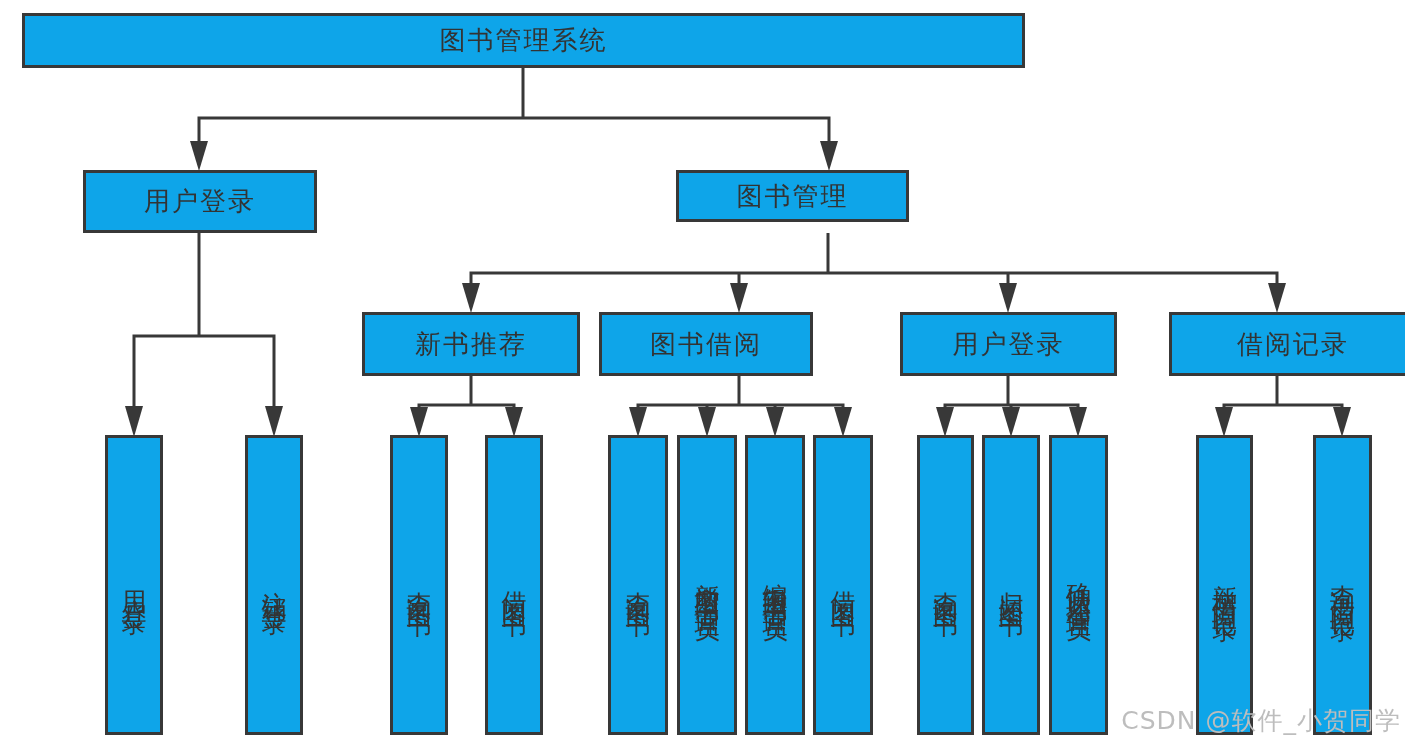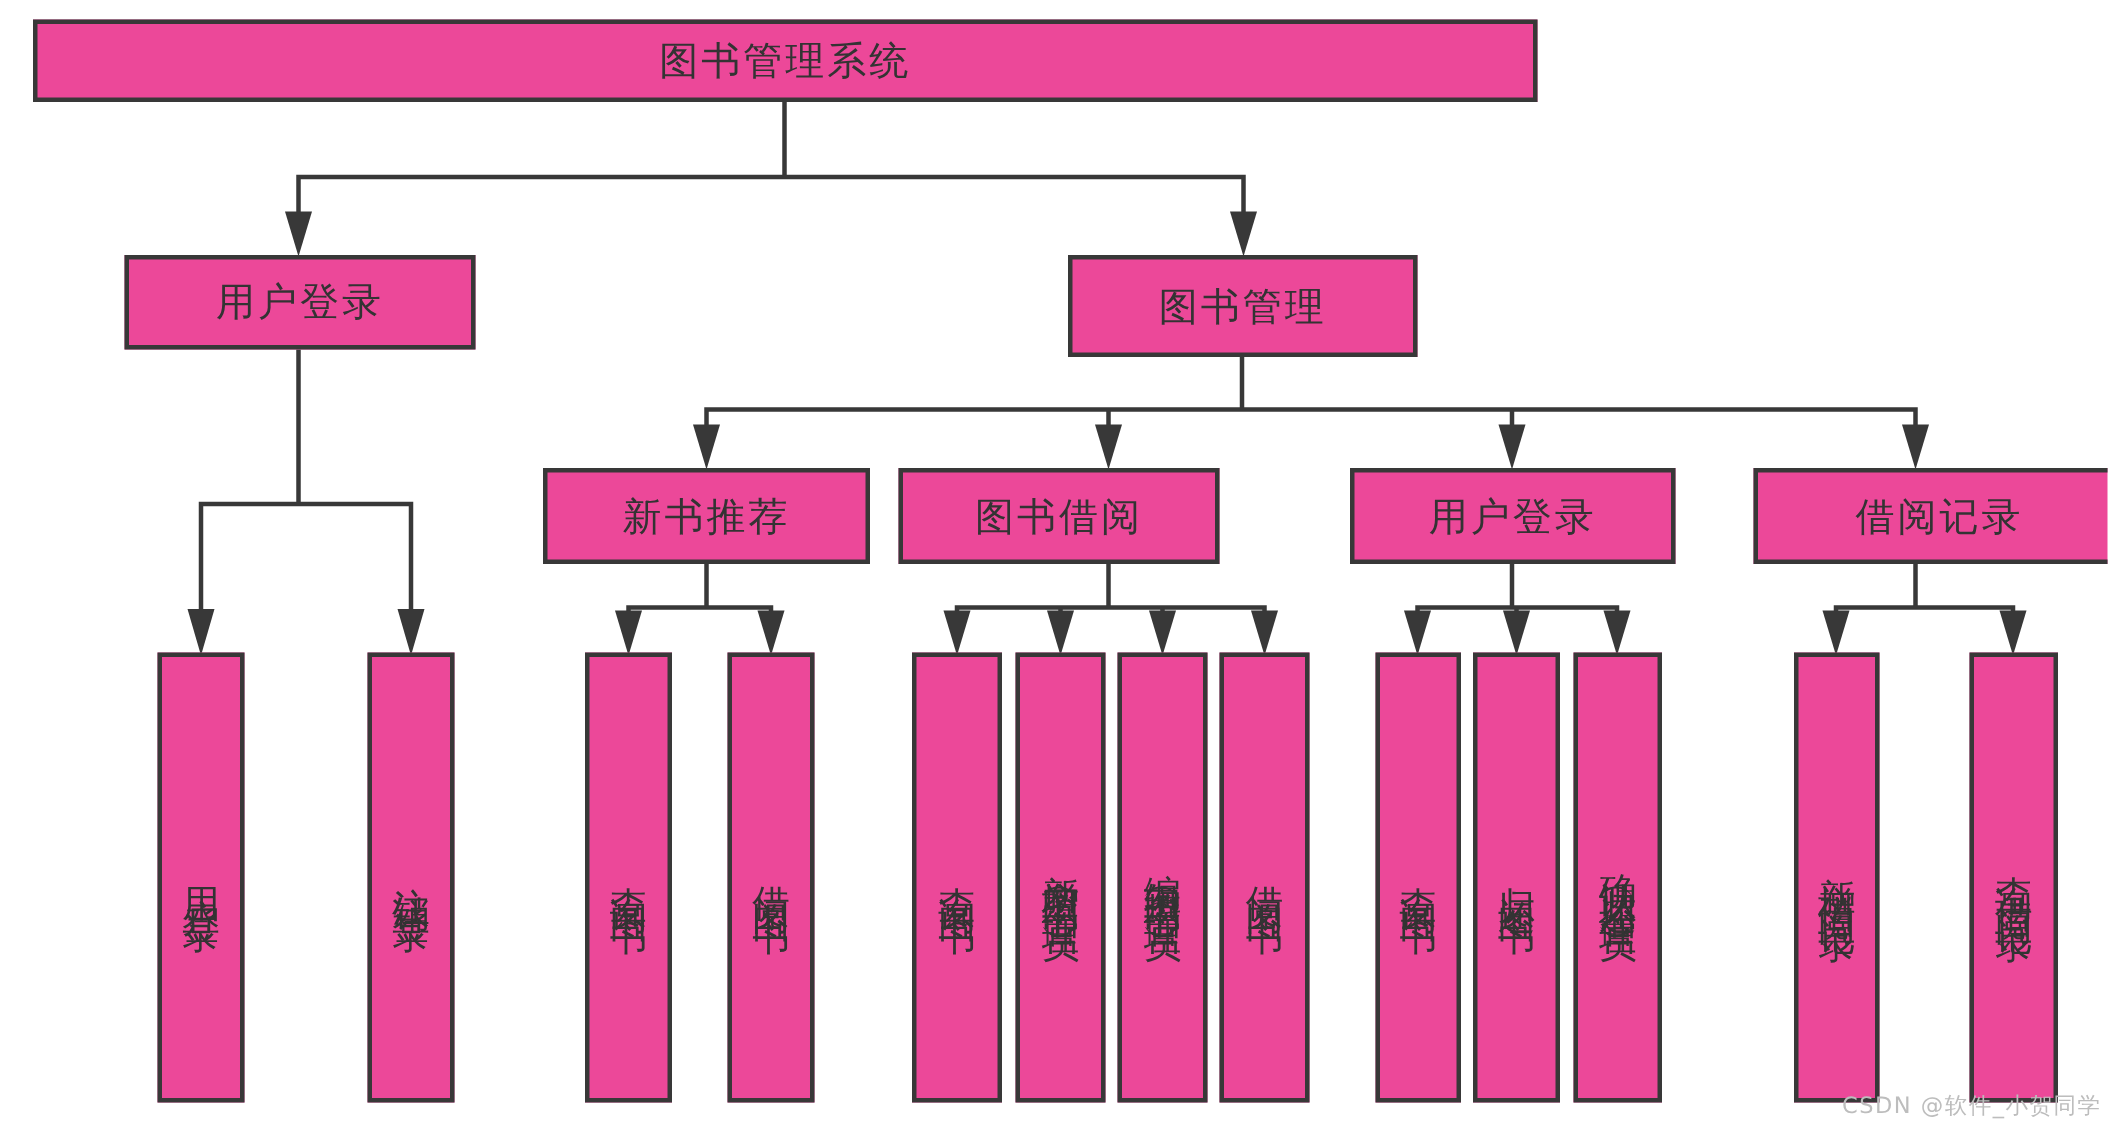--- a/index.html
+++ b/index.html
@@ -14,37 +14,37 @@
     background:var(--bg);
     font-family:"DejaVu Sans","Liberation Sans",sans-serif;
     overflow:hidden;
   }
   .canvas{position:relative;width:1405px;height:747px;background:var(--bg);}
   svg.connectors{position:absolute;left:0;top:0;z-index:1;pointer-events:none;}
   svg.connectors path{stroke:var(--line);stroke-width:3;fill:none;}
   svg.connectors polygon{fill:var(--line);stroke:none;}
   .box{
     position:absolute;z-index:2;box-sizing:border-box;
-    border:3px solid var(--line);background:#ec4899;
+    border:3px solid var(--line);background:#0ea5e9;
     display:flex;align-items:center;justify-content:center;
     color:var(--text);
   }
   .box.h .lbl{font-size:26px;letter-spacing:2px;white-space:nowrap;}
   .box.root .lbl{font-size:26px;}
   .box.v .lbl{
     writing-mode:vertical-rl;
     text-orientation:mixed;
     font-size:25px;
     letter-spacing:7px;
     line-height:1;
   }
   .box.v .lbl.tight{letter-spacing:5px;}
   .watermark{
-    position:absolute;right:4px;bottom:0;z-index:5;
-    font-size:15px;color:var(--wm);letter-spacing:1px;white-space:nowrap;
+    position:absolute;right:4px;bottom:10px;z-index:5;
+    font-size:25px;color:var(--wm);letter-spacing:1px;white-space:nowrap;
   }
 </style>
 </head>
 <body>
 
 <div class="canvas">
 
   <svg class="connectors" width="1405" height="747" viewBox="0 0 1405 747">
 
     <g>
@@ -95,21 +95,21 @@
     </g>
   </svg>
 
   <div class="box h root" style="left:22px;top:13px;width:1003px;height:55px">
     <span class="lbl">图书管理系统</span>
   </div>
 
   <div class="box h" style="left:83px;top:170px;width:234px;height:63px">
     <span class="lbl">用户登录</span>
   </div>
-  <div class="box h" style="left:712px;top:170px;width:233px;height:68px">
+  <div class="box h" style="left:676px;top:170px;width:233px;height:52px">
     <span class="lbl">图书管理</span>
   </div>
 
   <div class="box h" style="left:362px;top:312px;width:218px;height:64px">
     <span class="lbl">新书推荐</span>
   </div>
   <div class="box h" style="left:599px;top:312px;width:214px;height:64px">
     <span class="lbl">图书借阅</span>
   </div>
   <div class="box h" style="left:900px;top:312px;width:217px;height:64px">

